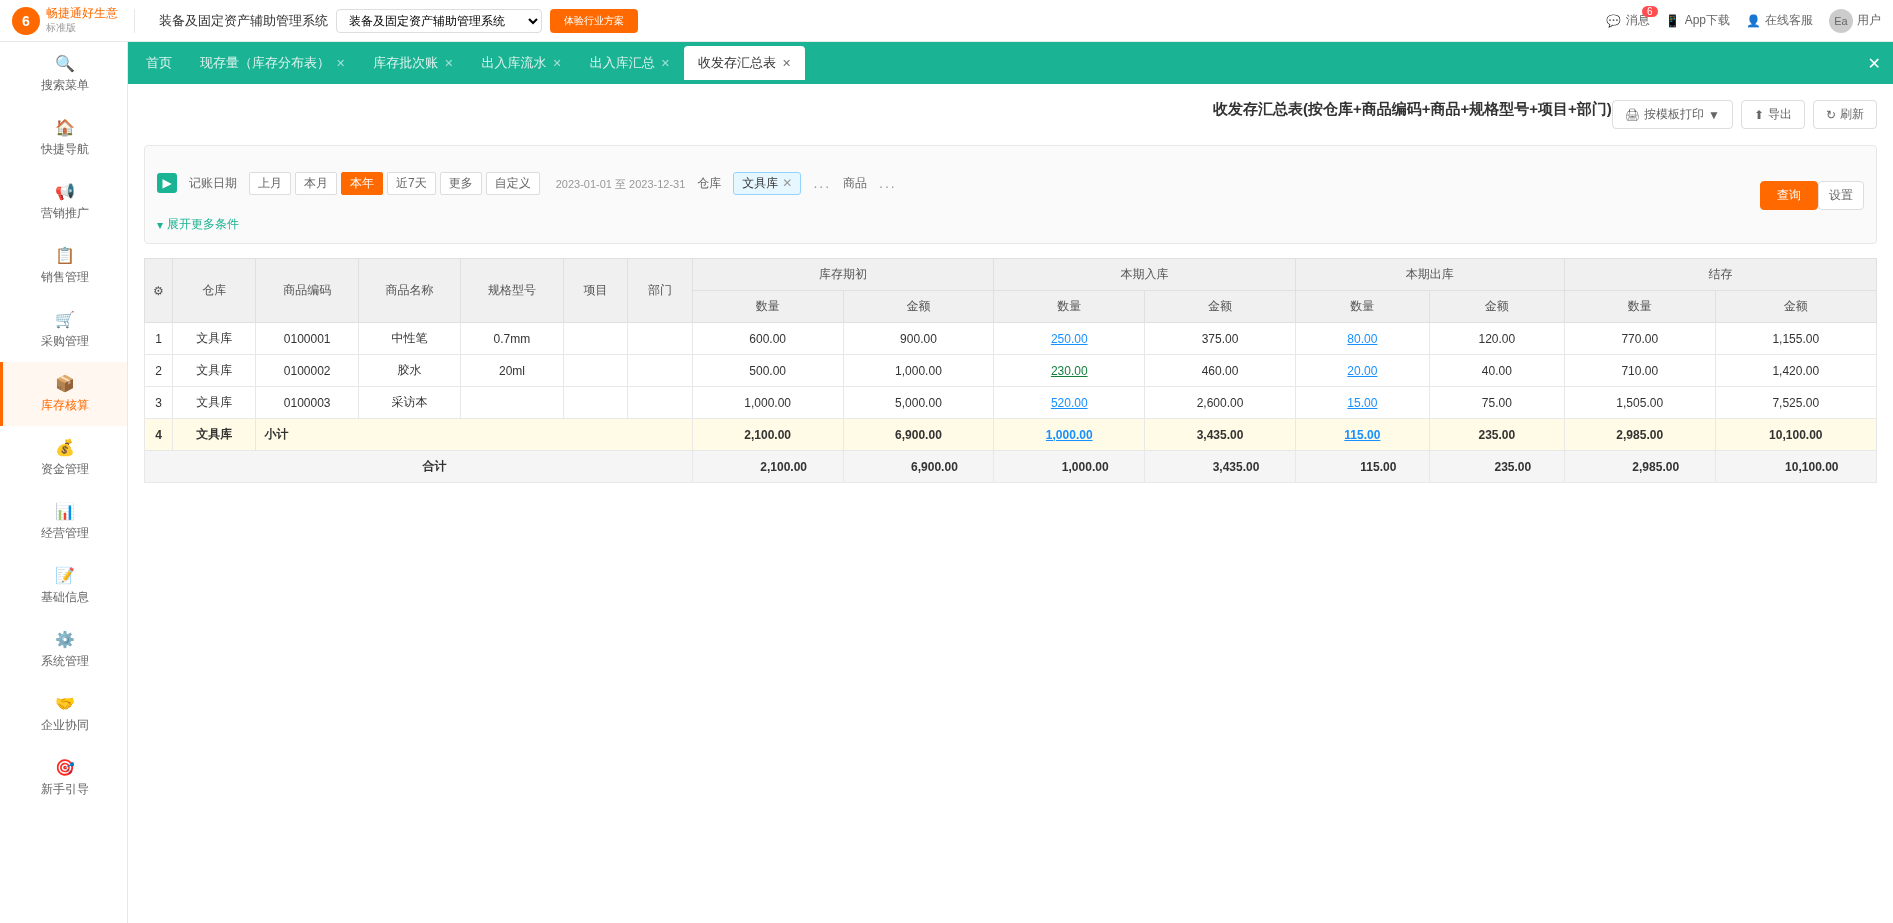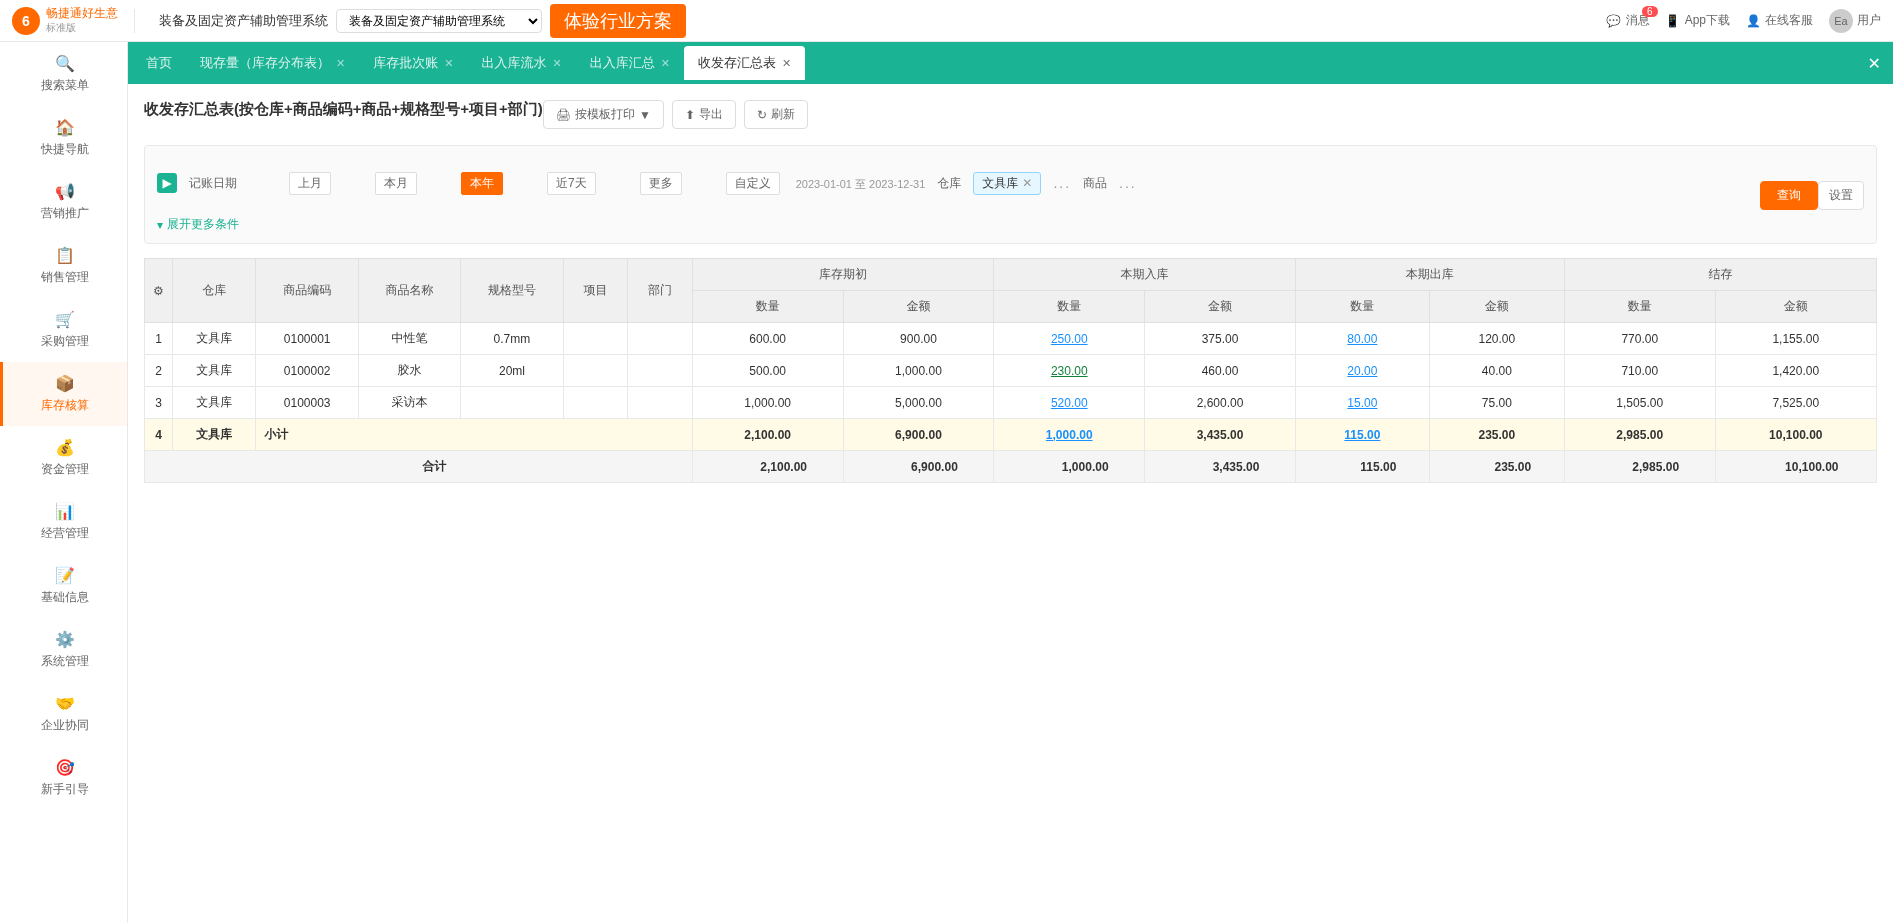--- a/index.html
+++ b/index.html
@@ -7,21 +7,21 @@
 
     
     .top-bar { background: #fff; height: 42px; display: flex; align-items: center; padding: 0 12px; border-bottom: 1px solid #e8e8e8; justify-content: space-between; }
     .top-bar-left { display: flex; align-items: center; gap: 8px; }
     .logo-area { display: flex; align-items: center; gap: 6px; }
     .logo-icon { width: 28px; height: 28px; background: #ff6900; border-radius: 50%; display: flex; align-items: center; justify-content: center; color: #fff; font-weight: bold; font-size: 14px; }
     .logo-text { font-size: 12px; color: #ff6900; line-height: 1.3; }
     .logo-sub { font-size: 10px; color: #999; }
     .system-name { font-size: 13px; color: #333; margin-left: 8px; }
     .system-select { border: 1px solid #ddd; border-radius: 4px; padding: 3px 20px 3px 8px; font-size: 12px; background: #fff; }
-    .trial-btn { background: #ff6900; color: #fff; border: none; border-radius: 4px; padding: 5px 14px; font-size: 18px; cursor: pointer; }
+    .trial-btn { background: #ff6900; color: #fff; border: none; border-radius: 4px; padding: 5px 14px; font-size: 10px; cursor: pointer; }
     .top-bar-right { display: flex; align-items: center; gap: 16px; font-size: 12px; color: #666; }
     .top-right-item { display: flex; align-items: center; gap: 4px; cursor: pointer; position: relative; }
     .badge { background: #ff4d4f; color: #fff; border-radius: 10px; font-size: 10px; padding: 0 4px; position: absolute; top: -6px; right: -8px; min-width: 16px; text-align: center; }
     .user-avatar { width: 24px; height: 24px; border-radius: 50%; background: #ccc; display: flex; align-items: center; justify-content: center; font-size: 11px; }
 
     
     .main-layout { display: flex; flex: 1; overflow: hidden; }
 
     
     .sidebar { width: 128px; background: #fff; border-right: 1px solid #e8e8e8; display: flex; flex-direction: column; overflow-y: auto; }
@@ -45,21 +45,21 @@
 
     
     .page-title { font-size: 15px; font-weight: bold; color: #333; margin-bottom: 14px; }
 
     
     .filter-area { border: 1px solid #e8e8e8; border-radius: 4px; padding: 10px 12px; margin-bottom: 14px; background: #fafafa; }
     .filter-row { display: flex; align-items: center; gap: 12px; flex-wrap: wrap; }
     .filter-arrow { background: #1ab394; color: #fff; border: none; border-radius: 3px; width: 20px; height: 20px; display: flex; align-items: center; justify-content: center; cursor: pointer; font-size: 12px; flex-shrink: 0; }
     .filter-label { font-size: 12px; color: #666; }
     .filter-btns { display: flex; gap: 4px; align-items: center; }
-    .filter-btn { padding: 2px 8px; border: 1px solid #ddd; border-radius: 2px; background: #fff; font-size: 12px; cursor: pointer; color: #666; margin-left: 40px; }
+    .filter-btn { padding: 2px 8px; border: 1px solid #ddd; border-radius: 2px; background: #fff; font-size: 12px; cursor: pointer; color: #666; }
     .filter-btn.active { background: #ff6900; color: #fff; border-color: #ff6900; }
     .date-range { font-size: 11px; color: #999; margin-top: 2px; }
     .filter-tag { background: #e6f7ff; border: 1px solid #91d5ff; border-radius: 3px; padding: 2px 8px; font-size: 12px; display: flex; align-items: center; gap: 4px; }
     .filter-tag-close { cursor: pointer; color: #999; }
     .filter-dots { color: #999; cursor: pointer; font-size: 14px; letter-spacing: 2px; }
     .expand-btn { color: #1ab394; font-size: 12px; cursor: pointer; display: flex; align-items: center; gap: 4px; margin-top: 6px; }
     .toolbar-btn { padding: 5px 12px; border: 1px solid #ddd; border-radius: 4px; background: #fff; font-size: 12px; cursor: pointer; color: #666; display: flex; align-items: center; gap: 4px; }
     .toolbar-btn.query { background: #ff6900; color: #fff; border-color: #ff6900; padding: 5px 16px; }
     .settings-btn { padding: 5px 10px; border: 1px solid #ddd; border-radius: 4px; background: #fff; font-size: 12px; cursor: pointer; color: #666; }
 
@@ -190,21 +190,21 @@
       </div>
       <div class="tab-item active">
         <span>收发存汇总表</span>
         <span class="tab-close">✕</span>
       </div>
       <span class="tab-bar-close">✕</span>
     </div>
 
     <div class="page-body">
 
-      <div style="display:flex;justify-content:flex-start;align-items:flex-start;margin-bottom:12px;">
+      <div style="display:flex;justify-content:flex-end;align-items:flex-start;margin-bottom:12px;">
         <h2 class="page-title">收发存汇总表(按仓库+商品编码+商品+规格型号+项目+部门)</h2>
         <div style="display:flex;gap:8px;align-items:center;">
           <button class="toolbar-btn">
             <span>🖨</span>
             <span>按模板打印</span>
             <span>▼</span>
           </button>
           <button class="toolbar-btn">
             <span>⬆</span>
             <span>导出</span>

